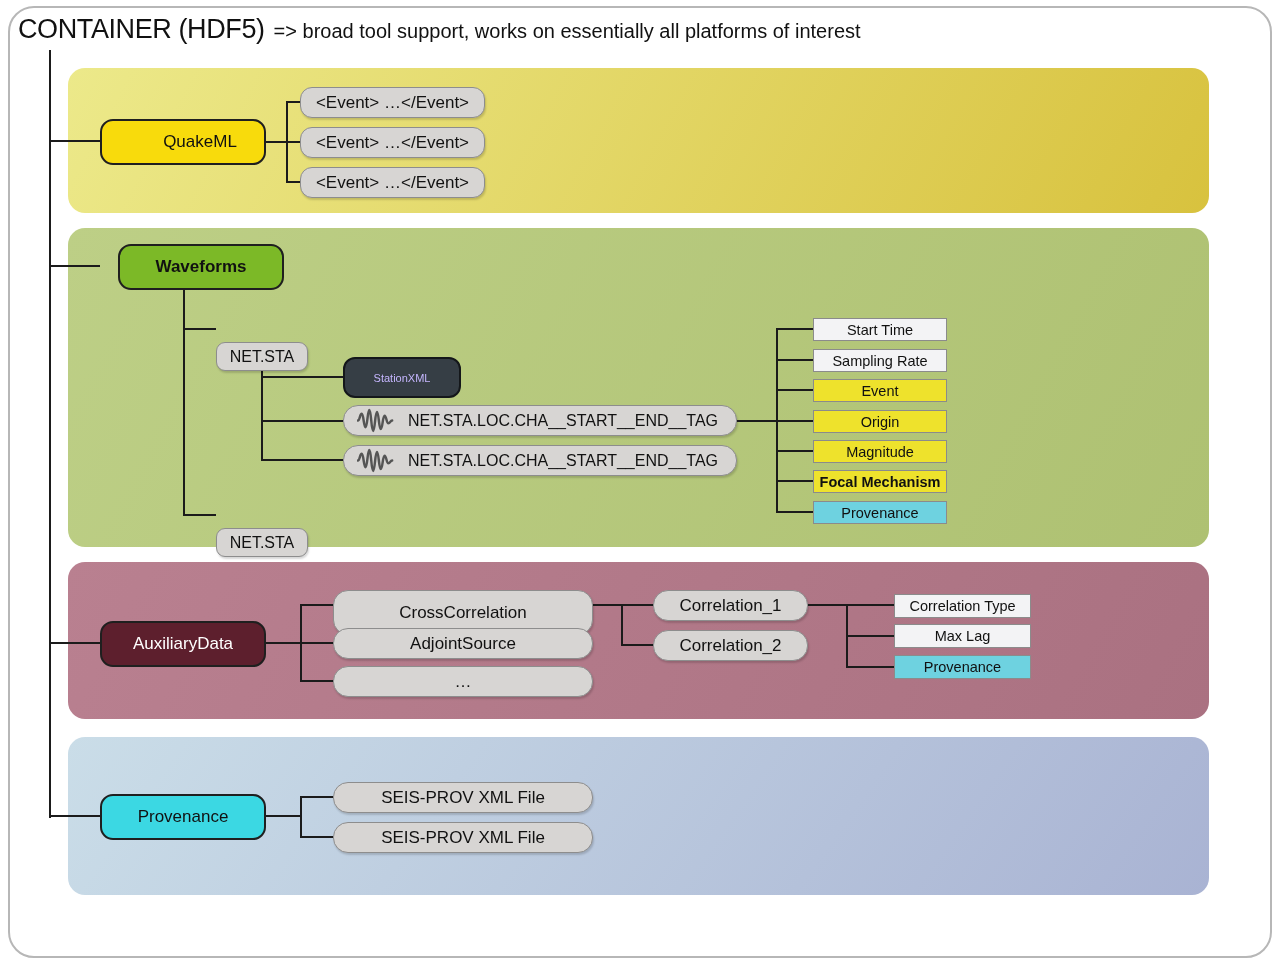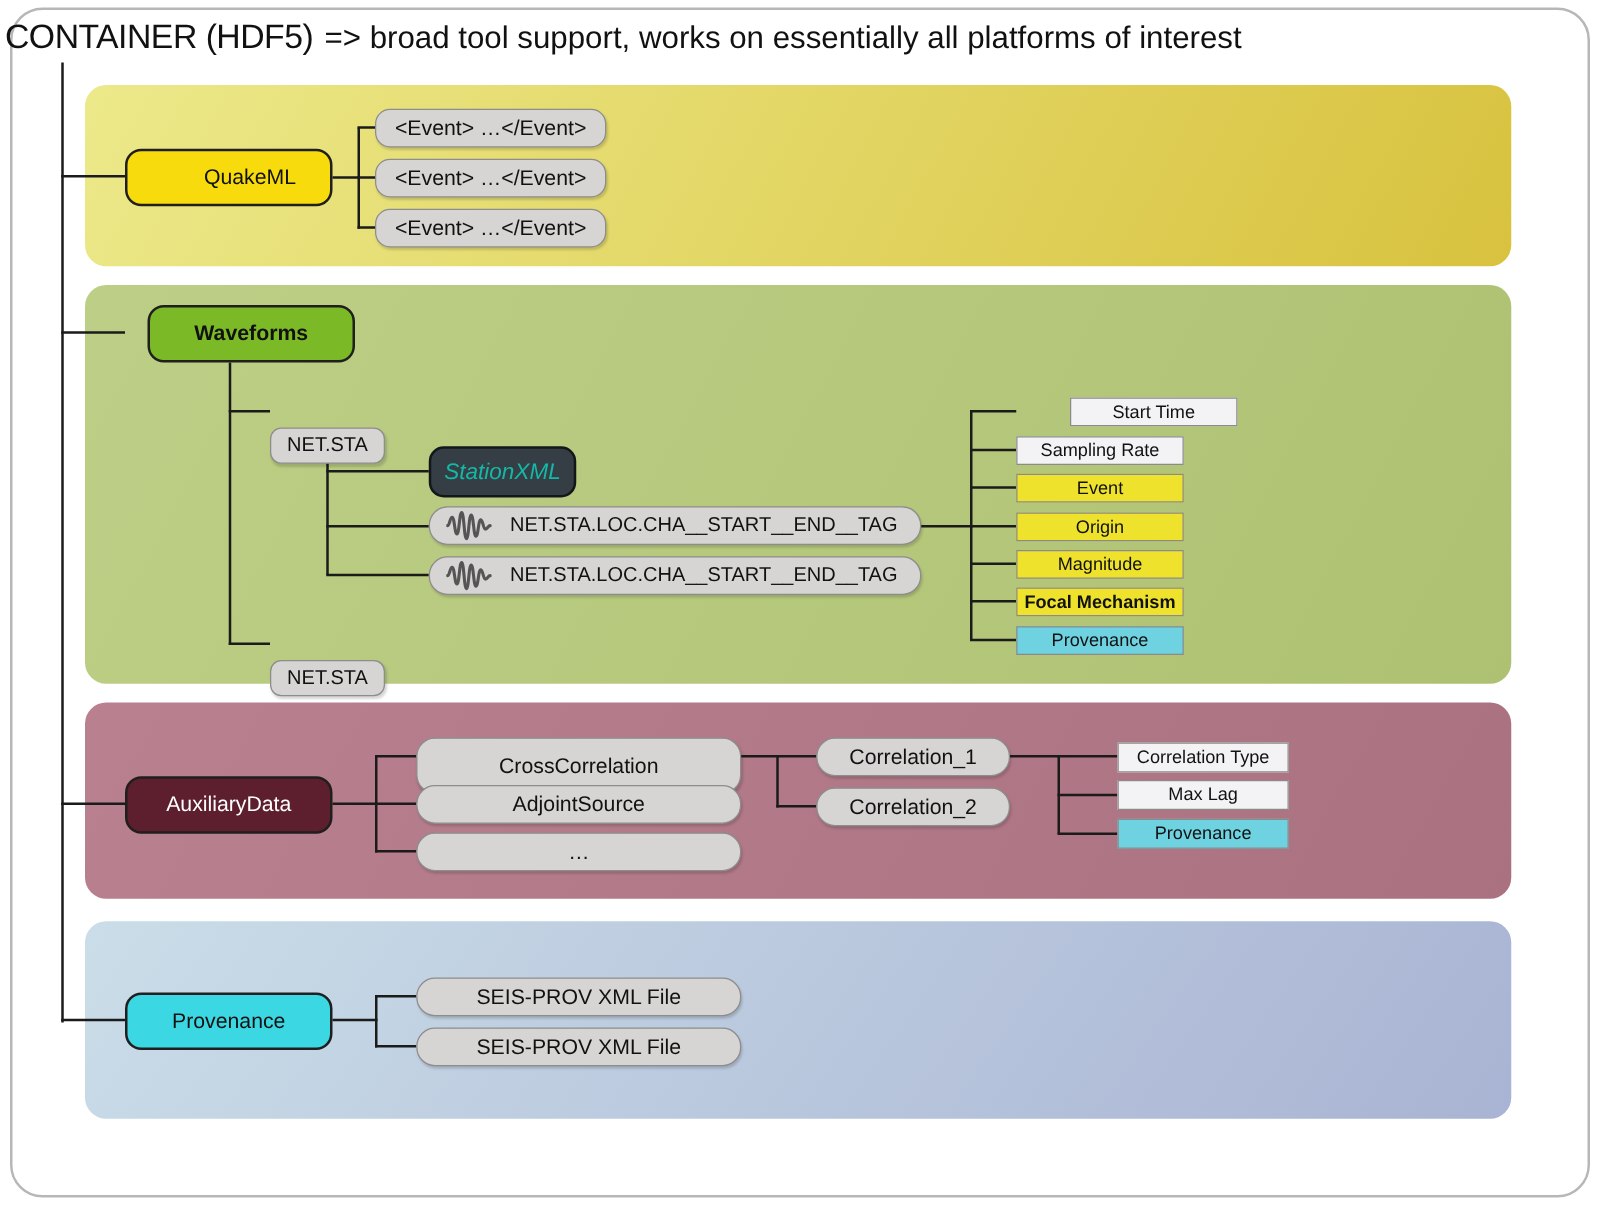--- a/index.html
+++ b/index.html
@@ -4,23 +4,23 @@
 <style>
   html,body { margin:0; padding:0; background:#ffffff; }
   .canvas {
     position:relative; width:1280px; height:965px; background:#fff;
     font-family:"Liberation Sans", sans-serif; color:#111; overflow:hidden;
   }
   .frame {
     position:absolute; left:8px; top:6px; width:1260px; height:948px;
     border:2px solid #b7b7b7; border-radius:26px;
   }
-  .title-row { position:absolute; left:4px; top:14px; display:flex; align-items:baseline; gap:9px; white-space:nowrap; }
+  .title-row { position:absolute; left:18px; top:14px; display:flex; align-items:baseline; gap:9px; white-space:nowrap; }
   .title-main { font-size:27px; letter-spacing:-0.4px; }
-  .title-sub  { font-size:25px; }
+  .title-sub  { font-size:20px; }
 
   .band { position:absolute; border-radius:17px; }
   .band1 { left:68px; top:68px;  width:1141px; height:145px; background:linear-gradient(118deg, var(--band1-a,#ece98a), var(--band1-b,#d8c23e)); }
   .band2 { left:68px; top:228px; width:1141px; height:319px; background:linear-gradient(118deg, var(--band2-a,#bdcf86), var(--band2-b,#aec172)); }
   .band3 { left:68px; top:562px; width:1141px; height:157px; background:linear-gradient(118deg, var(--band3-a,#b98090), var(--band3-b,#aa7181)); }
   .band4 { left:68px; top:737px; width:1141px; height:158px; background:linear-gradient(125deg, var(--band4-a,#cadde8), var(--band4-b,#a9b3d3)); }
 
   .hline, .vline { position:absolute; background:var(--line,#1b1b1b); }
   .hline { height:2px; }
   .vline { width:2px; }
@@ -37,23 +37,23 @@
 
   .gbox {
     position:absolute; box-sizing:border-box; background:var(--box-gray,#d7d5d3);
     border:1.5px solid #8d8d8d; border-radius:12px;
     display:flex; align-items:center; justify-content:center; font-size:17px;
     box-shadow:1px 2px 2px rgba(0,0,0,0.16);
   }
   .netsta { border-radius:9px; font-size:16px;margin-top:27px; }
   .trace  { justify-content:flex-start; gap:13px; padding-left:13px; font-size:16px; border-radius:15px; }
   .stationxml {
-    position:absolute; box-sizing:border-box; background:var(--dark-box,#363e45); color:#14b8a6;
+    position:absolute; box-sizing:border-box; background:var(--dark-box,#363e45); color:#c4b5fd;
     border:2.5px solid #14171a; border-radius:12px;
-    display:flex; align-items:center; justify-content:center; font-size:18px;font-style:italic;
+    display:flex; align-items:center; justify-content:center; font-size:11px;
   }
   .attr {
     position:absolute; box-sizing:border-box; border:1px solid #8b8b8b;
     display:flex; align-items:center; justify-content:center; font-size:14.5px;
   }
   .attr-w2 { width:134px; height:23px; }
   .attr-w3 { width:137px; height:24px; }
   .attr-plain  { background:#f3f3f5; }
   .attr-yellow { background:var(--attr-yellow,#eee22c); }
   .attr-cyan   { background:var(--attr-cyan,#6ed2e0); }
@@ -127,21 +127,21 @@
   <div class="hline" style="left:737px; top:420px; width:41px;"></div>
   <div class="vline" style="left:776px; top:329px; height:183px;"></div>
   <div class="hline" style="left:776px; top:328px; width:37px;"></div>
   <div class="hline" style="left:776px; top:359px; width:37px;"></div>
   <div class="hline" style="left:776px; top:389px; width:37px;"></div>
   <div class="hline" style="left:776px; top:420px; width:37px;"></div>
   <div class="hline" style="left:776px; top:450px; width:37px;"></div>
   <div class="hline" style="left:776px; top:480px; width:37px;"></div>
   <div class="hline" style="left:776px; top:511px; width:37px;"></div>
 
-  <div class="attr attr-w2 attr-plain" style="left:813px; top:318px;margin-left:43px;">Start Time</div>
+  <div class="attr attr-w2 attr-plain" style="left:813px; top:318px;">Start Time</div>
   <div class="attr attr-w2 attr-plain" style="left:813px; top:349px;">Sampling Rate</div>
   <div class="attr attr-w2 attr-yellow" style="left:813px; top:379px;">Event</div>
   <div class="attr attr-w2 attr-yellow" style="left:813px; top:410px;text-align:center;">Origin</div>
   <div class="attr attr-w2 attr-yellow" style="left:813px; top:440px;">Magnitude</div>
   <div class="attr attr-w2 attr-yellow" style="left:813px; top:470px;font-weight:bold;">Focal Mechanism</div>
   <div class="attr attr-w2 attr-cyan" style="left:813px; top:501px;">Provenance</div>
 
   <div class="hline" style="left:266px; top:642px; width:36px;"></div>
   <div class="vline" style="left:300px; top:604px; height:78px;"></div>
   <div class="hline" style="left:300px; top:604px; width:33px;"></div>

